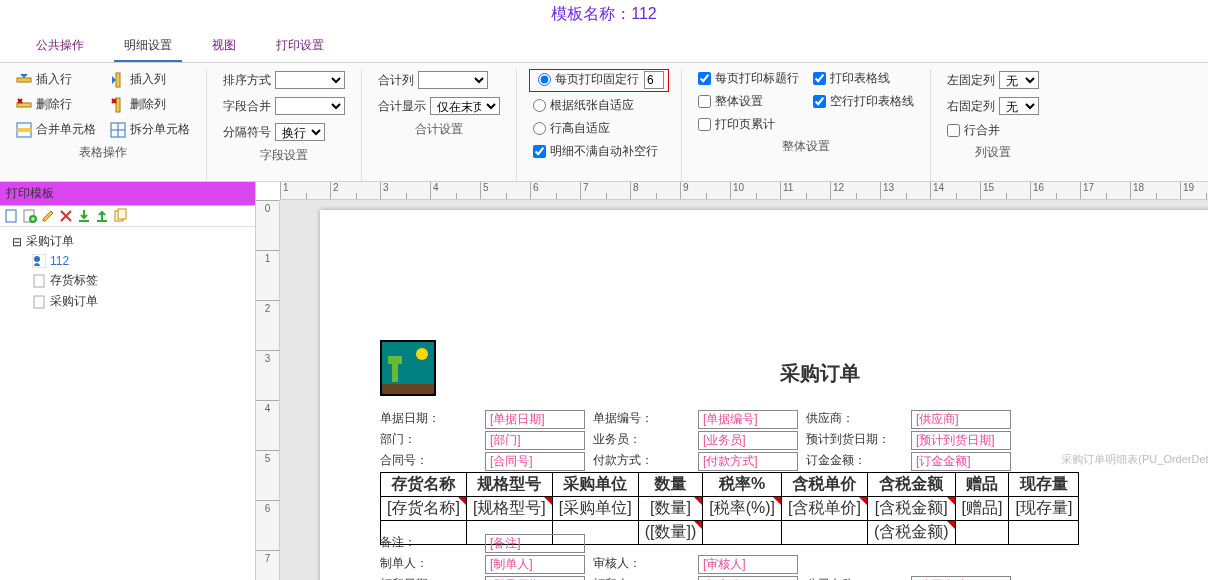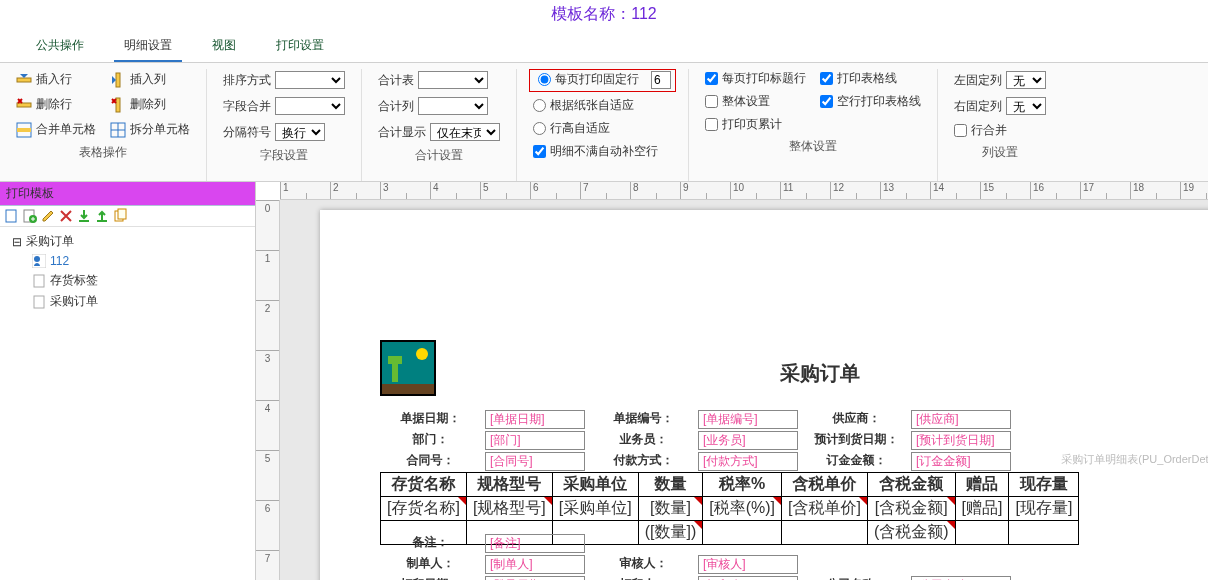--- a/index.html
+++ b/index.html
@@ -1,33 +1,33 @@
 <!DOCTYPE html>
 <html><head>
 <meta charset="utf-8">
 <style>
 * { box-sizing: border-box; margin: 0; padding: 0; }
 body { font-family: "Microsoft YaHei", SimSun, sans-serif; font-size: 12px; color: #333; background: #fff; overflow: hidden; width: 1208px; height: 580px; position: relative; }
 .title-bar { text-align: center; padding: 4px 0; font-size: 16px; color: #6d28d9; }
 .tabs-row { display: flex; gap: 20px; padding: 4px 0 0 26px; border-bottom: 1px solid #d0d0d0; }
-.tab { padding: 4px 10px 6px; cursor: pointer; color: #14532d; }
+.tab { padding: 4px 10px 6px; cursor: pointer; color: #701a75; }
 .tab.active { border-bottom: 2px solid #2e75c5; color: #333; }
 .ribbon { display: flex; border-bottom: 1px solid #d0d0d0; background: #fafafa; padding: 6px 8px 0 0; }
 .ribbon-group { display: flex; flex-direction: column; align-items: center; padding: 0 8px; border-right: 1px solid #e0e0e0; }
 .ribbon-group:last-child { border-right: none; }
 .rg-body { display: flex; gap: 6px; padding: 0 4px; }
 .rg-col { display: flex; flex-direction: column; gap: 4px; }
 .ribbon-item { display: flex; align-items: center; gap: 4px; padding: 2px 4px; white-space: nowrap; cursor: pointer; }
 .ribbon-item .icon { width: 16px; height: 16px; display: inline-flex; align-items: center; justify-content: center; }
 .rg-label { text-align: center; font-size: 12px; color: #555; padding: 4px 0 2px; }
 select, input[type=text] { font-size: 12px; border: 1px solid #888; background: #fff; padding: 1px 2px; }
 select { height: 18px; }
 .inp-sm { width: 70px; }
 .radio-row, .check-row { display: flex; align-items: center; gap: 4px; padding: 1px 4px; white-space: nowrap; }
-.highlight-box { border: 1px solid #d00; padding: 0 4px 2px 4px; display: inline-flex; align-items: center; gap: 8px; }
+.highlight-box { border: 1px solid #d00; padding: 0 4px 2px 4px; display: inline-flex; align-items: center; gap: 1px; }
 .main-area { display: flex; height: calc(580px - 160px); }
 .side-panel { width: 256px; border-right: 1px solid #ccc; display: flex; flex-direction: column; }
 .side-header { background: #d946ef; border-bottom: 1px solid #b0c4d8; padding: 3px 6px; font-weight: normal; color: #333; }
 .side-toolbar { display: flex; gap: 2px; padding: 2px 4px; border-bottom: 1px solid #e0e0e0; }
 .side-toolbar .tb-icon { width: 16px; height: 16px; display: inline-flex; align-items: center; justify-content: center; cursor: pointer; }
 .tree { padding: 4px 4px; }
 .tree-node { display: flex; align-items: center; gap: 4px; padding: 2px 2px 2px 8px; cursor: pointer; }
 .tree-node.child { padding-left: 28px; }
 .tree-node.selected { color: #333; }
 .canvas-wrap { flex: 1; position: relative; overflow: hidden; }
@@ -35,21 +35,21 @@
 .ruler-h .tick { flex: 0 0 50px; border-left: 1px solid #aaa; font-size: 10px; color: #666; padding-left: 2px; position: relative; }
 .ruler-h .tick::after { content: ""; position: absolute; bottom: 0; left: 25px; width: 1px; height: 6px; background: #aaa; }
 .ruler-v { position: absolute; top: 18px; left: 0; bottom: 0; width: 24px; background: #f5f5f5; border-right: 1px solid #ccc; }
 .ruler-v .vtick { height: 50px; border-top: 1px solid #aaa; font-size: 10px; color: #666; text-align: center; padding-top: 2px; position: relative; }
 .canvas { position: absolute; top: 18px; left: 24px; right: 0; bottom: 0; background: #e8e8e8; overflow: auto; }
 .page { position: absolute; top: 10px; left: 40px; width: 1000px; height: 800px; background: #fff; box-shadow: 0 0 5px rgba(0,0,0,.3); }
 .doc-logo { position: absolute; top: 130px; left: 60px; width: 56px; height: 56px; border: 2px solid #000; }
 .doc-title { position: absolute; top: 150px; left: 0; right: 0; text-align: center; font-size: 20px; font-weight: bold; }
 .header-fields { position: absolute; top: 200px; left: 60px; right: 60px; }
 .hf-row { display: flex; margin-bottom: 2px; }
-.hf-label { width: 105px; text-align: center; font-weight: bold; padding-right: 4px; }
+.hf-label { width: 105px; text-align: left; font-weight: normal; padding-right: 4px; }
 .hf-val { border: 1px solid #888; min-width: 100px; padding: 0 4px; color: #ec4899; margin-right: 8px; }
 .data-table { position: absolute; top: 262px; left: 60px; border-collapse: collapse; }
 .data-table td, .data-table th { border: 1px solid #000; padding: 1px 6px; text-align: center; font-size: 16px; white-space: nowrap; }
 .data-table th { font-weight: bold; background: #fff; }
 .cell-mark { position: relative; }
 .cell-mark::after { content: ""; position: absolute; top: 0; right: 0; border: 4px solid transparent; border-top-color: #c00; border-right-color: #c00; }
 .footer-fields { position: absolute; top: 324px; left: 60px; right: 60px; }
 .watermark { position: absolute; top: 242px; right: 60px; color: #bbb; font-size: 11px; }
 svg { display: block; }
 </style>
@@ -148,24 +148,20 @@
             <select style="width:50px"><option>换行</option></select>
           </div>
     </div>
       </div>
     <div class="rg-label">字段设置</div>
   </div>
 
   <div class="ribbon-group">
     <div class="rg-body">
         <div class="rg-col">
-      <div class="ribbon-item">
-            <span>合计表</span> 
-            <select class="inp-sm"><option></option></select>
-          </div>
       <div class="ribbon-item">
             <span>合计列</span> 
             <select class="inp-sm"><option></option></select>
           </div>
       <div class="ribbon-item">
             <span>合计显示</span> 
             <select class="inp-sm"><option>仅在末页</option></select>
           </div>
     </div>
       </div>

